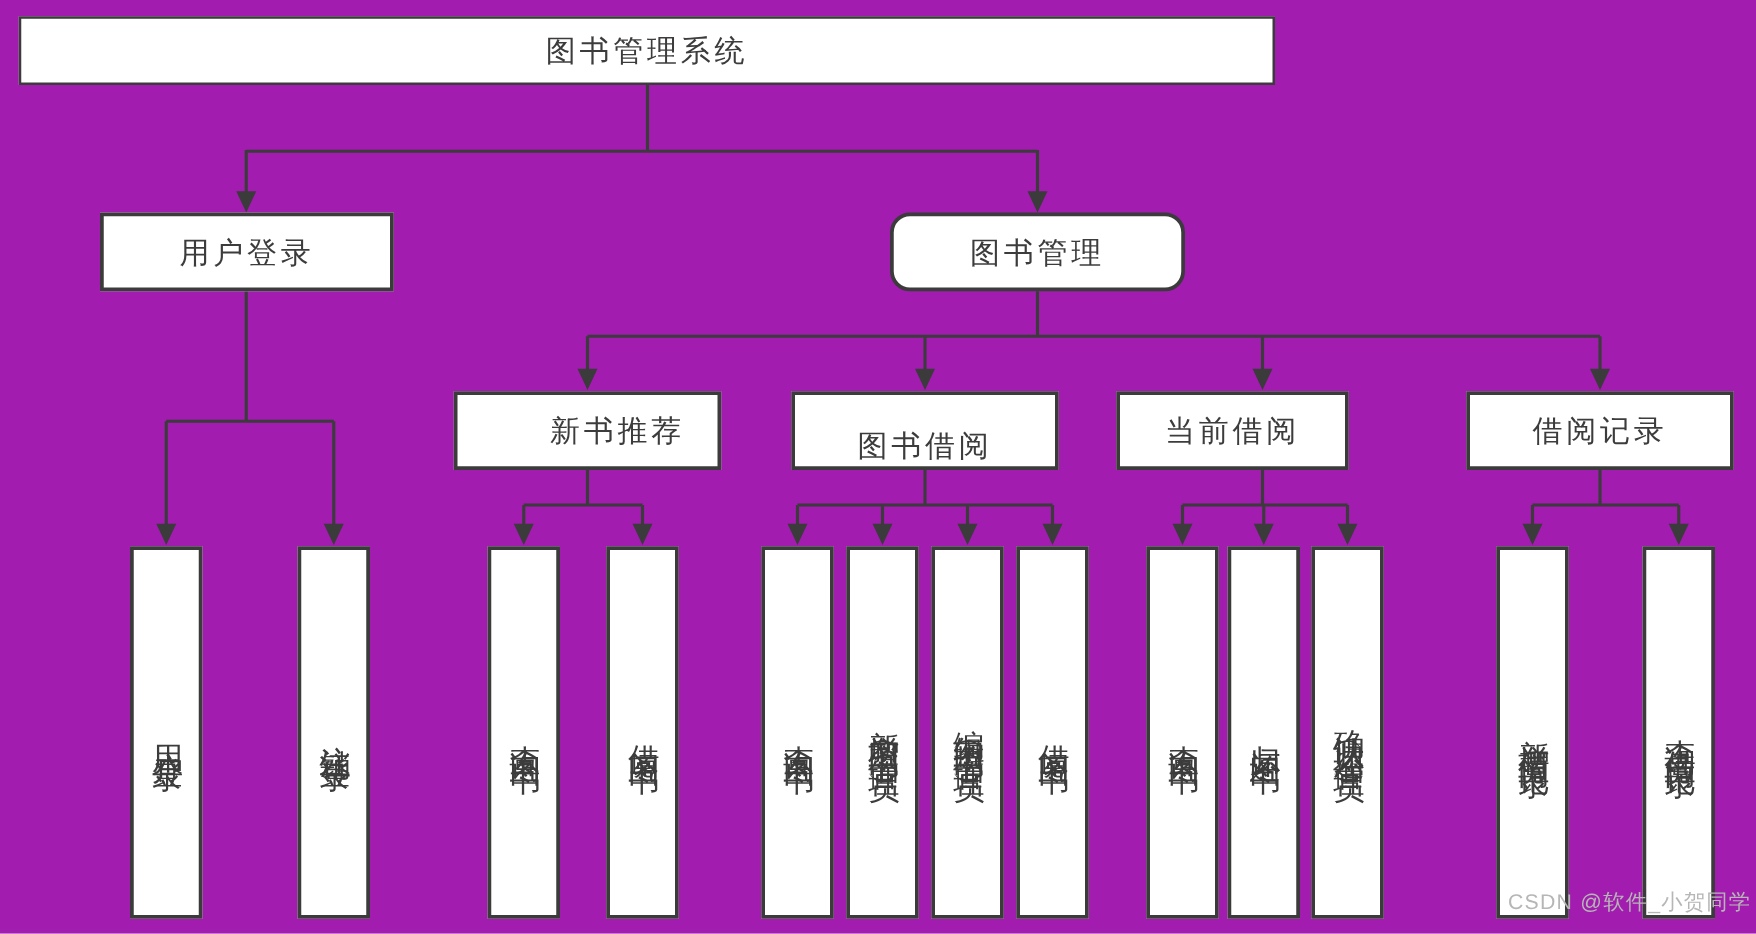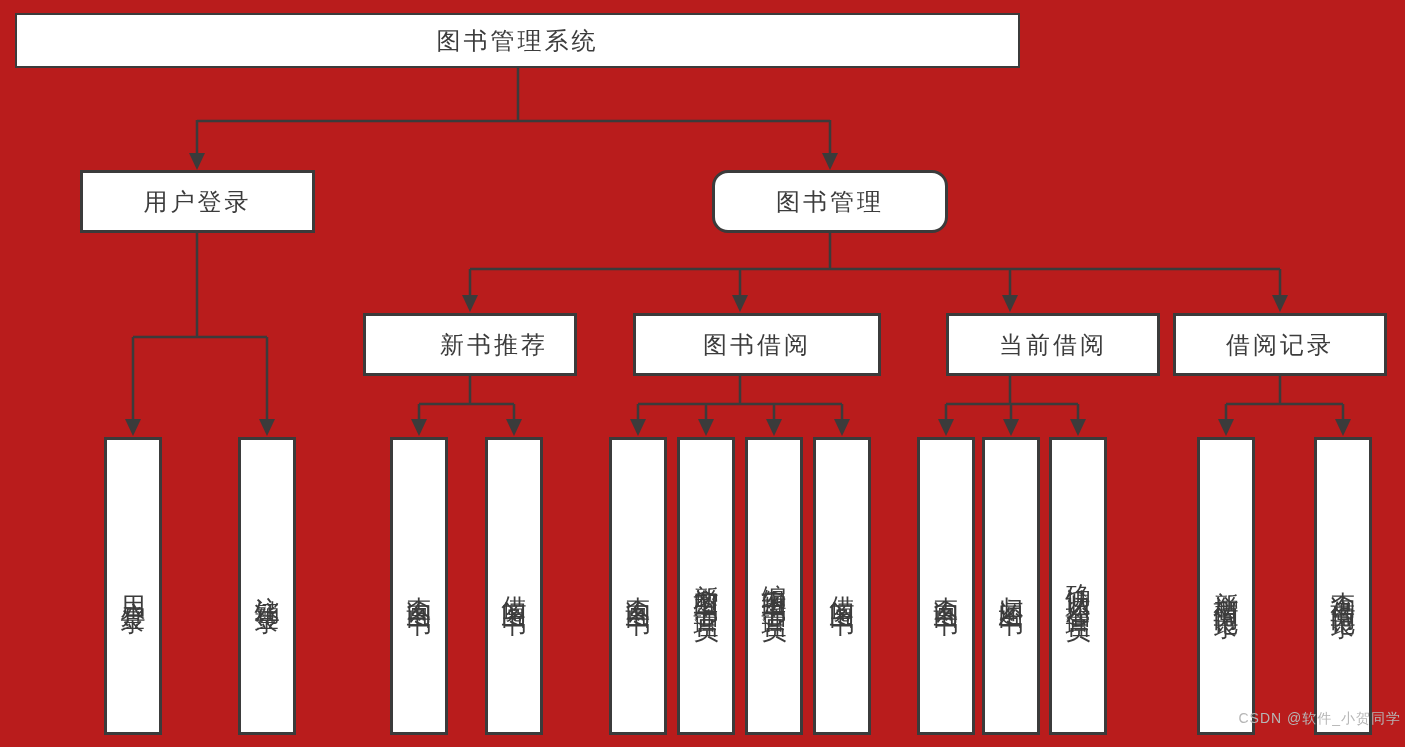--- a/index.html
+++ b/index.html
@@ -5,21 +5,21 @@
   html, body {
     margin: 0;
     padding: 0;
     background: #ffffff;
     font-family: "Liberation Sans", "DejaVu Sans", sans-serif;
   }
   .canvas {
     position: relative;
     width: 1405px;
     height: 747px;
-    background: #b91c1c;
+    background: #a21caf;
     overflow: hidden;
     color: #3c3c3c;
   }
   .connectors {
     position: absolute;
     left: 0;
     top: 0;
     z-index: 1;
   }
   .box {
@@ -49,21 +49,21 @@
     text-orientation: mixed;
     font-size: 25px;
     letter-spacing: 5px;
     line-height: 1;
     white-space: nowrap;
   }
   .watermark {
     position: absolute;
     right: 4px;
     top: 710px;
-    font-size: 14px;
+    font-size: 17px;
     letter-spacing: 1px;
     color: #b6b6b6;
     z-index: 3;
     white-space: nowrap;
   }
 </style>
 </head>
 <body>
 
 <div class="canvas">
@@ -108,24 +108,24 @@
   <div class="box lv" style="left:80px; top:170px; width:235px; height:63px;">
     <span class="hlabel">用户登录</span>
   </div>
   <div class="box lv" style="left:712px; top:170px; width:236px; height:63px;border-radius:16px;">
     <span class="hlabel">图书管理</span>
   </div>
 
   <div class="box lv" style="left:363px; top:313px; width:214px; height:63px;padding-left:48px;">
     <span class="hlabel">新书推荐</span>
   </div>
-  <div class="box lv" style="left:633px; top:313px; width:248px; height:63px;">
+  <div class="box lv" style="left:633px; top:313px; width:214px; height:63px;align-items:flex-end;">
     <span class="hlabel">图书借阅</span>
   </div>
-  <div class="box lv" style="left:946px; top:313px; width:214px; height:63px;">
+  <div class="box lv" style="left:893px; top:313px; width:186px; height:63px;">
     <span class="hlabel">当前借阅</span>
   </div>
   <div class="box lv" style="left:1173px; top:313px; width:214px; height:63px;">
     <span class="hlabel">借阅记录</span>
   </div>
 
   <div class="box leaf" style="left:104px; top:437px; width:58px; height:298px;">
     <span class="vlabel">用户登录</span>
   </div>
   <div class="box leaf" style="left:238px; top:437px; width:58px; height:298px;">

